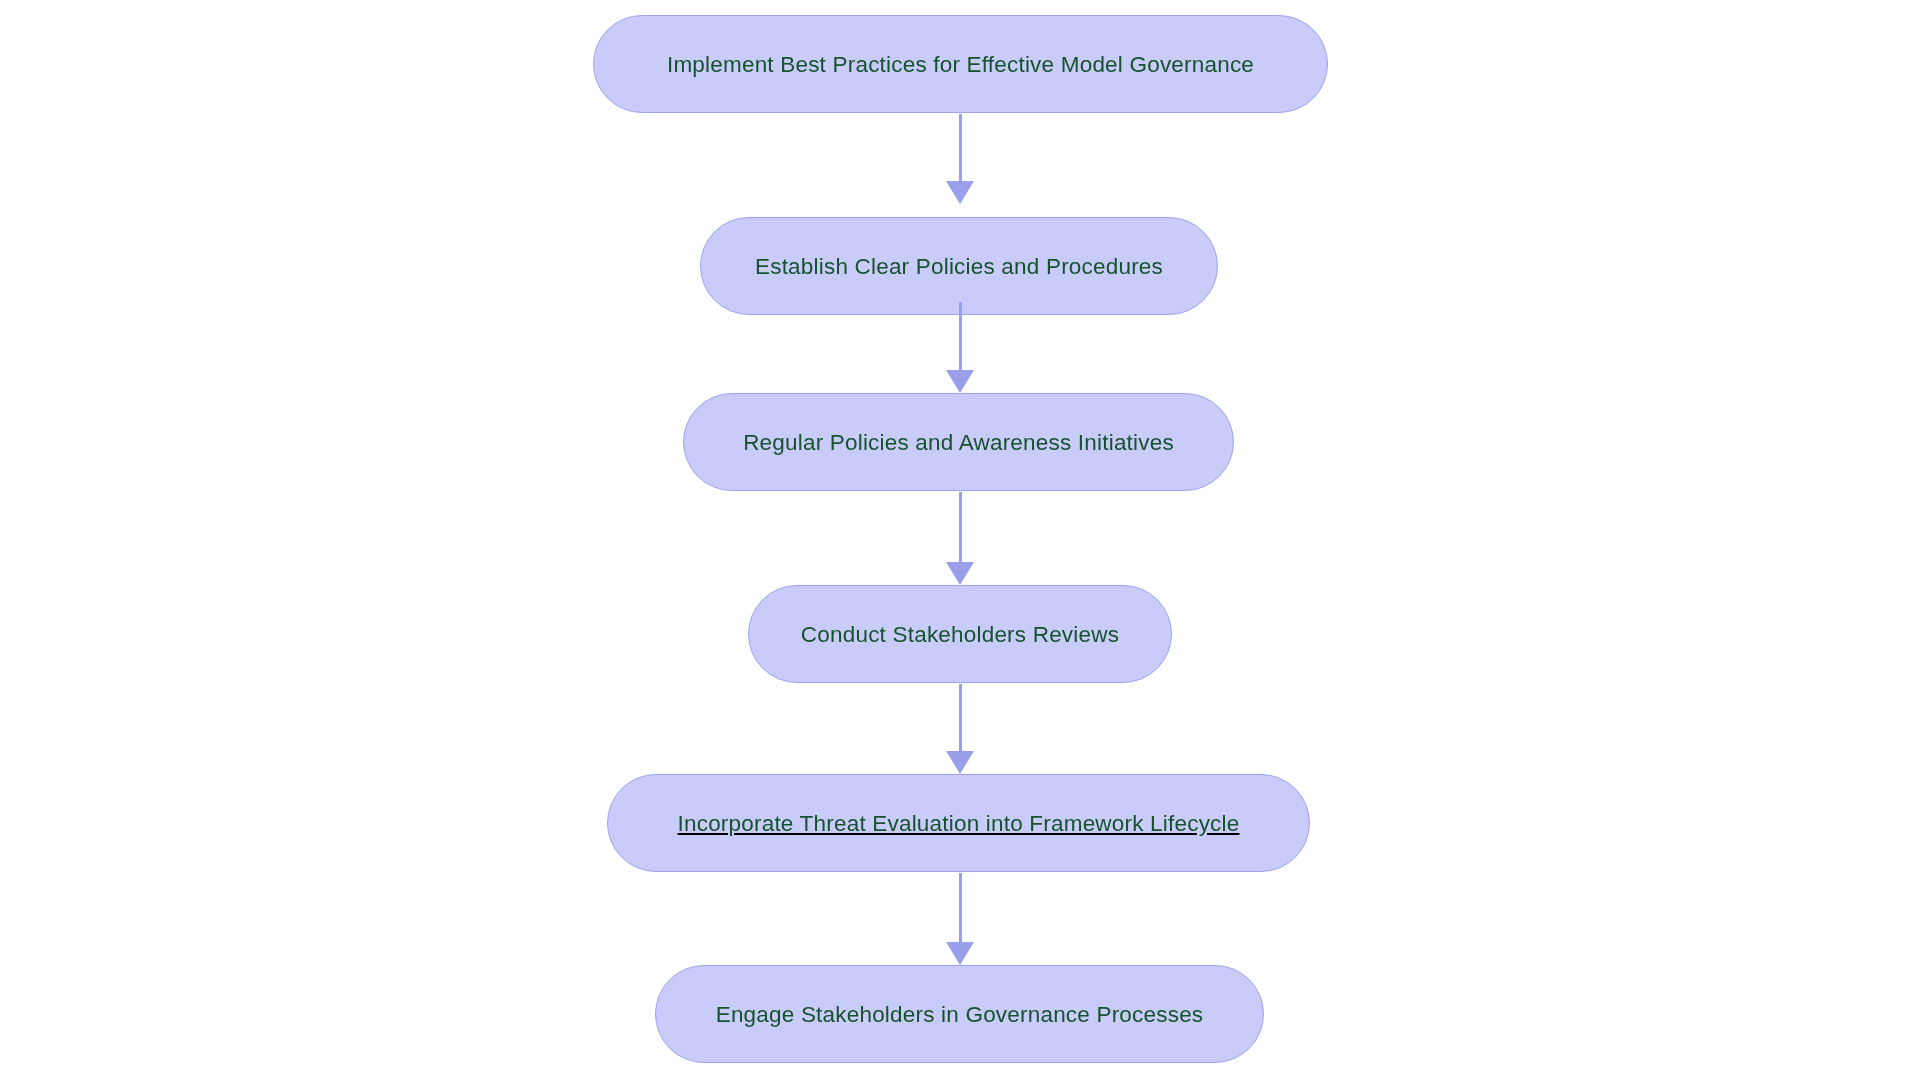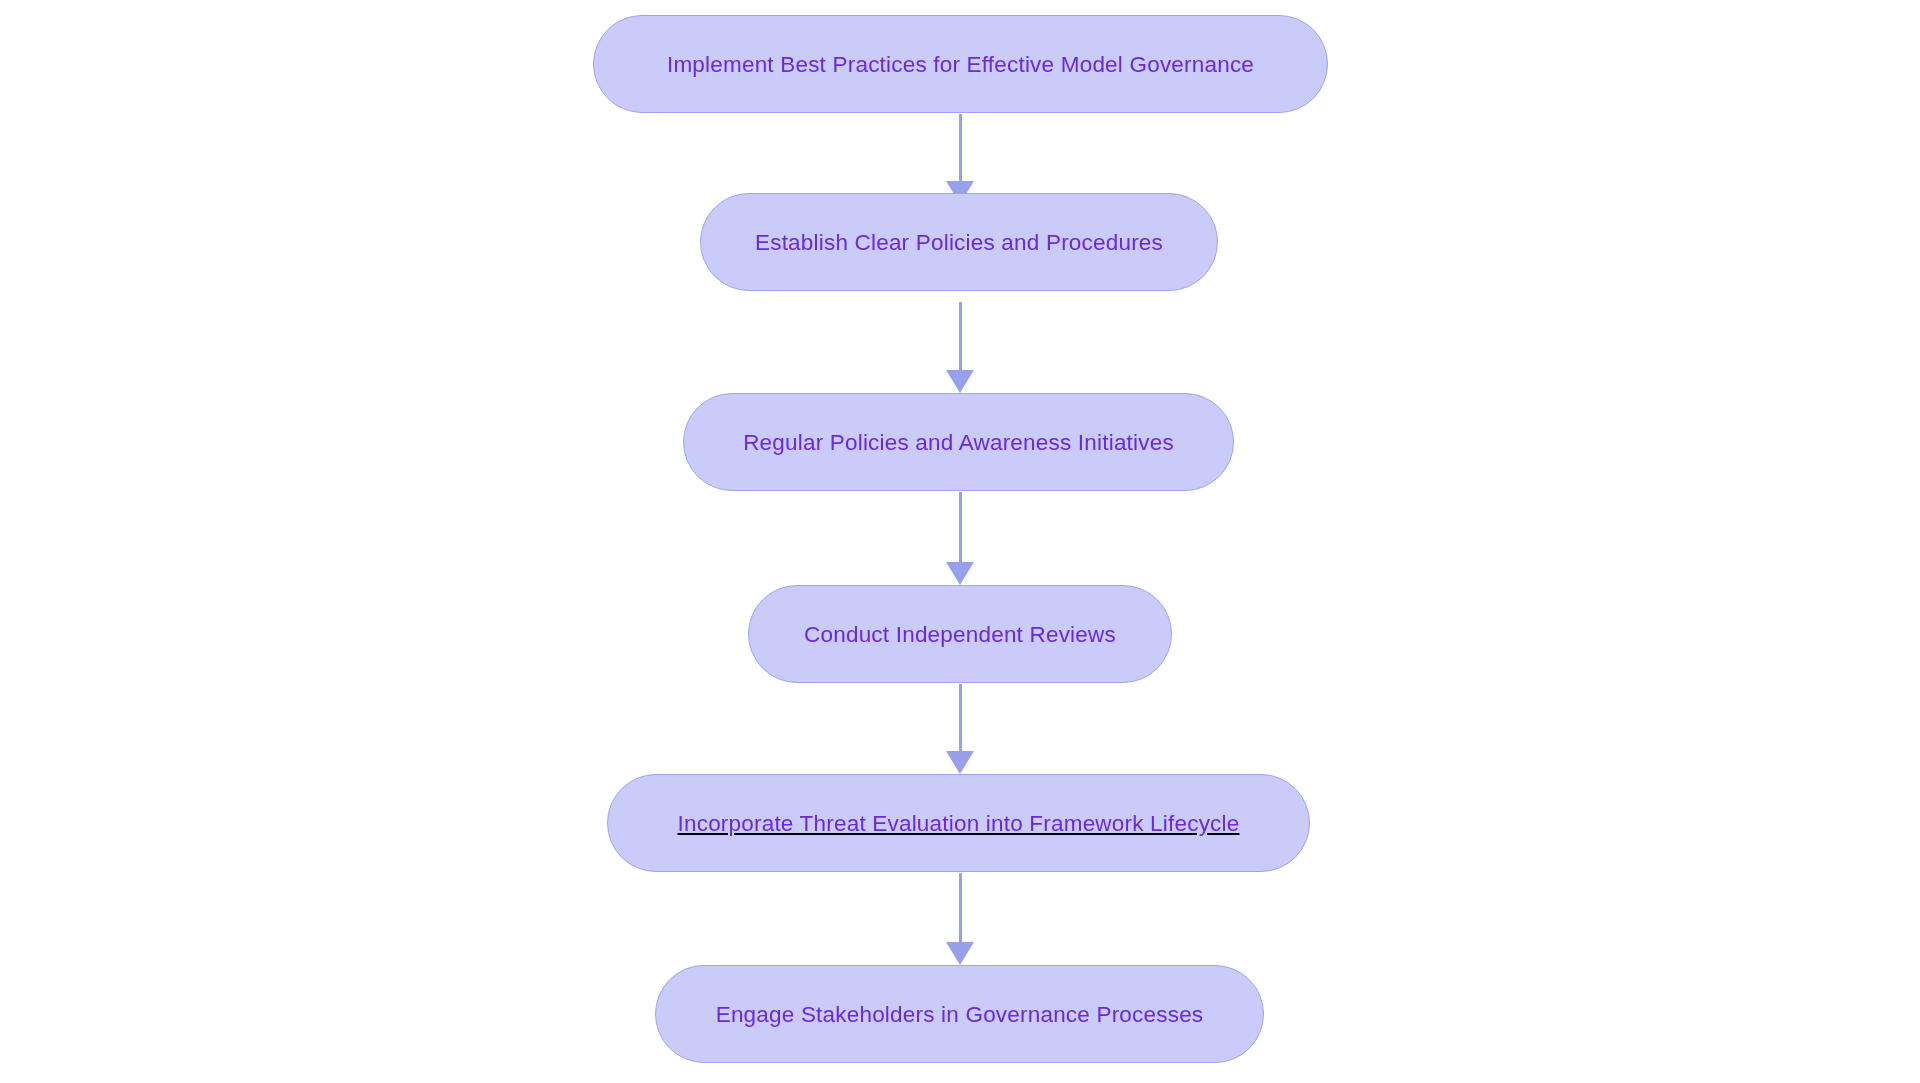--- a/index.html
+++ b/index.html
@@ -22,21 +22,21 @@
     background: #c9cbf8;
     border: 1.5px solid #9da4ef;
     border-radius: 49px;
     height: 98px;
     display: flex;
     align-items: center;
     justify-content: center;
     text-align: center;
   }
   .flow-node .node-label {
-    color: #6d28d9;
+    color: #14532d;
     font-size: 22.5px;
     font-weight: 400;
     letter-spacing: 0.2px;
     line-height: 1.2;
     padding: 0 30px;
     white-space: nowrap;
   }
   .flow-arrow {
     position: absolute;
     width: 30px;
@@ -64,40 +64,40 @@
 
   <div class="flow-node" style="left:593px; top:15px; width:735px;">
     <span class="node-label">Implement Best Practices for Effective Model Governance</span>
   </div>
 
   <div class="flow-arrow" style="left:945px; top:114px; height:90px;">
     <div class="arrow-line"></div>
     <div class="arrow-head"></div>
   </div>
 
-  <div class="flow-node" style="left:700px; top:193px; width:518px;">
+  <div class="flow-node" style="left:700px; top:217px; width:518px;">
     <span class="node-label">Establish Clear Policies and Procedures</span>
   </div>
 
   <div class="flow-arrow" style="left:945px; top:302px; height:91px;">
     <div class="arrow-line"></div>
     <div class="arrow-head"></div>
   </div>
 
   <div class="flow-node" style="left:683px; top:393px; width:551px;">
     <span class="node-label">Regular Policies and Awareness Initiatives</span>
   </div>
 
   <div class="flow-arrow" style="left:945px; top:492px; height:93px;">
     <div class="arrow-line"></div>
     <div class="arrow-head"></div>
   </div>
 
   <div class="flow-node" style="left:748px; top:585px; width:424px;">
-    <span class="node-label">Conduct Independent Reviews</span>
+    <span class="node-label">Conduct Stakeholders Reviews</span>
   </div>
 
   <div class="flow-arrow" style="left:945px; top:684px; height:90px;">
     <div class="arrow-line"></div>
     <div class="arrow-head"></div>
   </div>
 
   <div class="flow-node" style="left:607px; top:774px; width:703px;text-decoration:underline;">
     <span class="node-label">Incorporate Threat Evaluation into Framework Lifecycle</span>
   </div>

